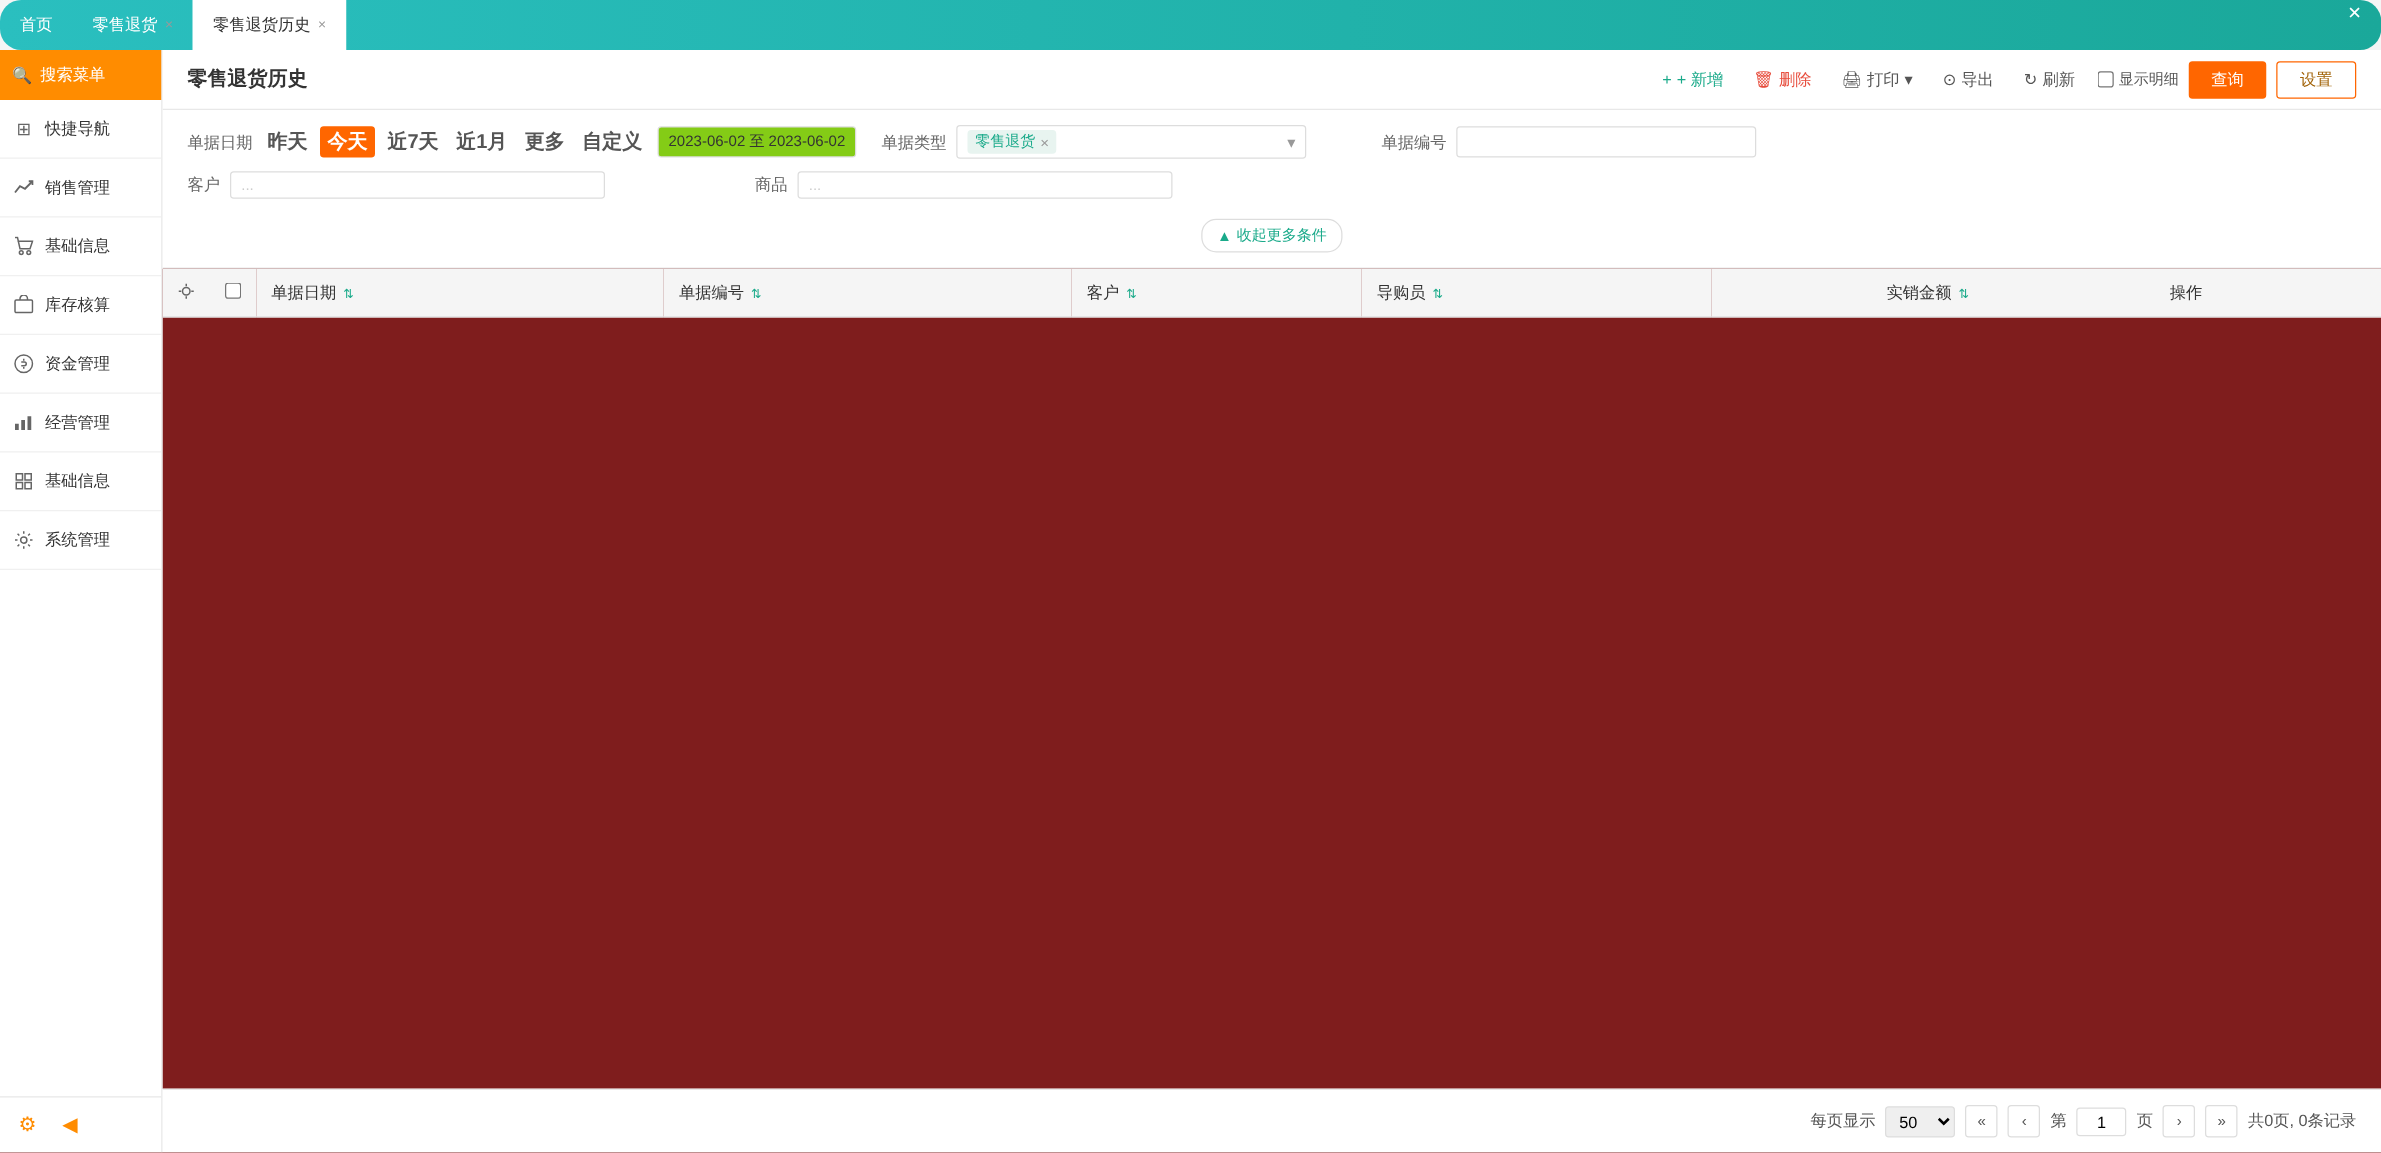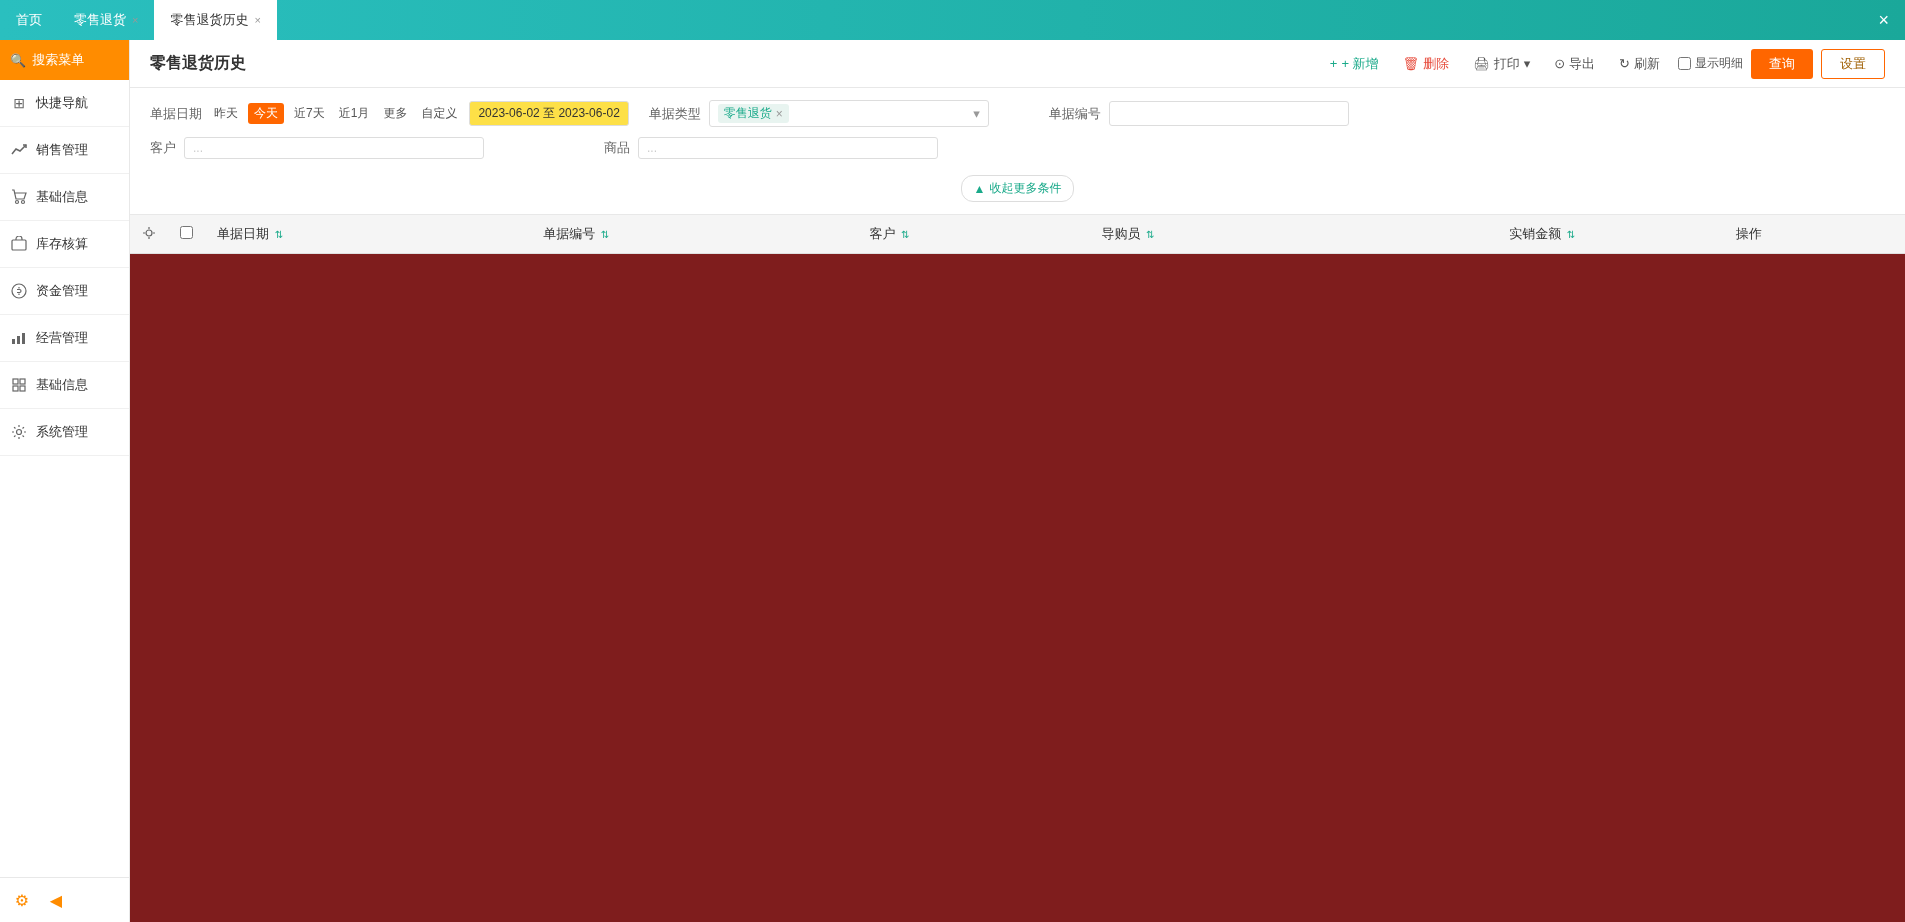--- a/index.html
+++ b/index.html
@@ -3,22 +3,22 @@
   <meta charset="utf-8">
   <style>
     * { box-sizing: border-box; margin: 0; padding: 0; font-family: 'Microsoft YaHei', Arial, sans-serif; }
     body { width: 1905px; height: 922px; overflow: hidden; background: #f5f5f5; display: flex; flex-direction: column; }
 
     
     .top-bar {
       height: 40px;
       background: linear-gradient(to right, #2abfbf, #1aa89a);
       display: flex;
-      align-items: center;
       flex-shrink: 0;
+      border-radius: 17px;
     }
     .top-bar-tabs {
       display: flex;
       align-items: center;
       flex: 1;
       height: 100%;
     }
     .top-tab {
       height: 100%;
       padding: 0 16px;
@@ -202,35 +202,36 @@
       white-space: nowrap;
       color: #666;
       font-size: 13px;
     }
     .date-options {
       display: flex;
       align-items: center;
       gap: 6px;
     }
     .date-opt {
-      font-size: 12px;
+      font-size: 16px;
       color: #555;
       cursor: pointer;
       padding: 2px 4px;
+      font-weight: bold;
     }
     .date-opt.active {
       background: #ff6600;
       color: white;
       border-radius: 3px;
       padding: 2px 6px;
     }
     .date-range {
       font-size: 12px;
       color: #333;
-      background: #fde047;
+      background: #84cc16;
       padding: 3px 8px;
       border-radius: 3px;
       border: 1px solid #ddd;
     }
     .filter-select {
       display: flex;
       align-items: center;
       border: 1px solid #ddd;
       border-radius: 3px;
       padding: 3px 8px;
@@ -602,15 +603,31 @@
               </th>
             </tr>
           </thead>
           <tbody>
           </tbody>
         </table>
 
       </div>
     </div>
 
+    <div class="pagination-bar">
+      <span>每页显示</span>
+      <select class="page-size-select">
+        <option value="50">50</option>
+        <option value="100">100</option>
+        <option value="200">200</option>
+      </select>
+      <button class="page-nav-btn">«</button>
+      <button class="page-nav-btn">‹</button>
+      <span>第</span>
+      <input class="page-input" type="text" value="1" style="">
+      <span>页</span>
+      <button class="page-nav-btn">›</button>
+      <button class="page-nav-btn">»</button>
+      <span>共0页, 0条记录</span>
+    </div>
 
   </div>
 </div>
 
 </body></html>

